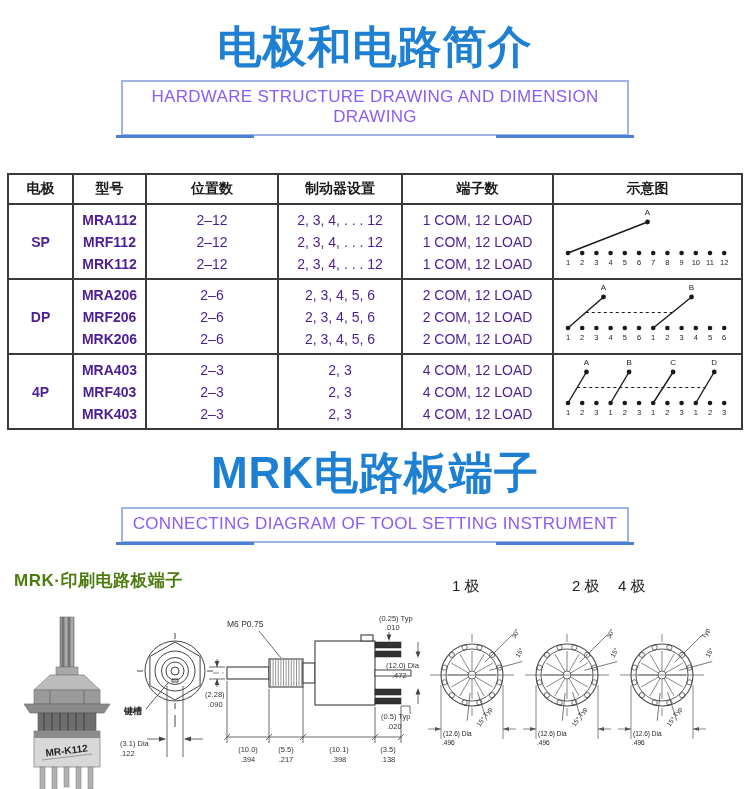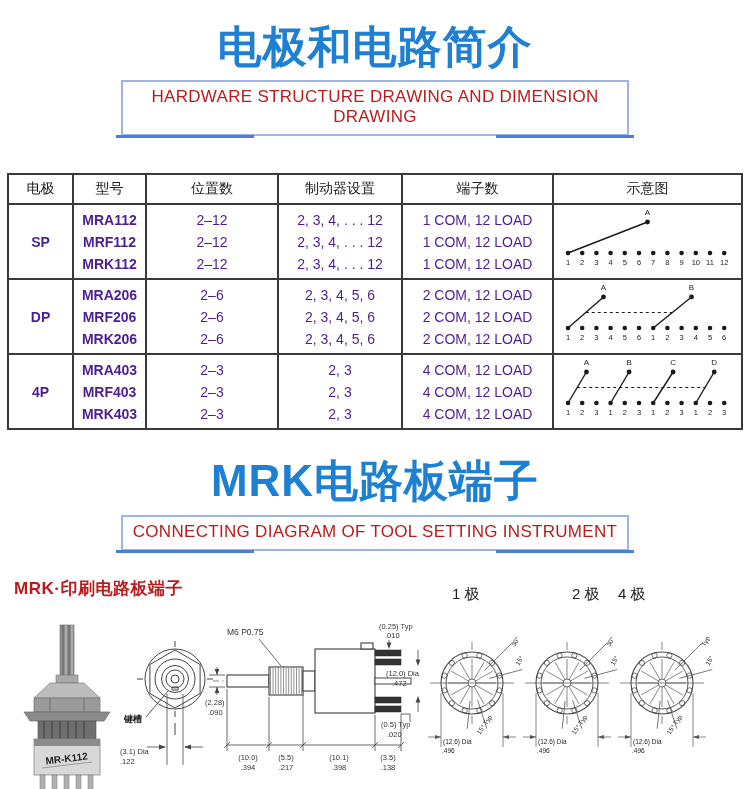--- a/index.html
+++ b/index.html
@@ -2,39 +2,39 @@
 <html><head>
 <meta charset="utf-8">
 <style>
   * { margin:0; padding:0; box-sizing:border-box; }
   body { width:750px; height:789px; background:#fff; font-family:"Liberation Sans", sans-serif; position:relative; overflow:hidden; }
   .page { width:750px; height:789px; position:relative; }
 
   
   .sec-header { text-align:center; }
   .sec-header.first { padding-top:22px; }
-  .sec-header.second { margin-top:26px; }
+  .sec-header.second { margin-top:18px; }
   .sec-title { font-size:44px; font-weight:bold; color:#1e80d2; line-height:1.12; letter-spacing:1px; }
   .subbox { width:508px; margin:9px auto 0; border:2px solid #9db4e4; position:relative;
-            text-align:center; font-size:17px; color:#b91c1c; padding:5px 0 7px; letter-spacing:.3px; }
+            text-align:center; font-size:17px; color:#8b5cf6; padding:5px 0 7px; letter-spacing:.3px; }
   .subbox::before { content:""; position:absolute; left:-7px; bottom:-4px; width:138px; height:3px; background:#4b7fd6; }
   .subbox::after  { content:""; position:absolute; right:-7px; bottom:-4px; width:138px; height:3px; background:#4b7fd6; }
 
   
   table.spec { width:734px; margin:37px auto 0; border-collapse:collapse; table-layout:fixed; }
   table.spec th, table.spec td { border:2px solid #3a3a3a; text-align:center; vertical-align:middle; padding:0; background:#fff; }
-  table.spec th { height:30px; font-size:14px; font-weight:normal; color:#1b1b1b; }
+  table.spec th { height:30px; font-size:14px; font-weight:bold; color:#1b1b1b; }
   table.spec td { height:75px; font-size:14px; color:#4c1d95; }
   .cell-line { line-height:22px; }
   .bold-line { font-weight:bold; }
   td.schematic-cell svg { display:block; margin:0 auto; }
 
   
   .drawings { position:relative; height:224px; margin-top:22px; }
-  .dr-heading { position:absolute; left:14px; top:4px; font-size:17px; font-weight:bold; color:#b91c1c; letter-spacing:.5px; }
+  .dr-heading { position:absolute; left:14px; top:4px; font-size:17px; font-weight:bold; color:#4d7c0f; letter-spacing:.5px; }
   .pole-label { position:absolute; top:12px; font-size:15px; color:#222; }
   .drawings svg { position:absolute; overflow:visible; }
   svg text { font-family:"Liberation Sans", sans-serif; fill:#222; }
   .dim-text { fill:#333; }
 
   
   .footer { margin-top:6px; padding-left:30px; display:flex; align-items:baseline; }
   .footer-model { color:#cb1f1e; font-size:17px; font-weight:bold; width:112px; }
   .footer-note { color:#2b2b2b; font-size:16px; font-weight:bold; letter-spacing:.5px; }
 </style>

